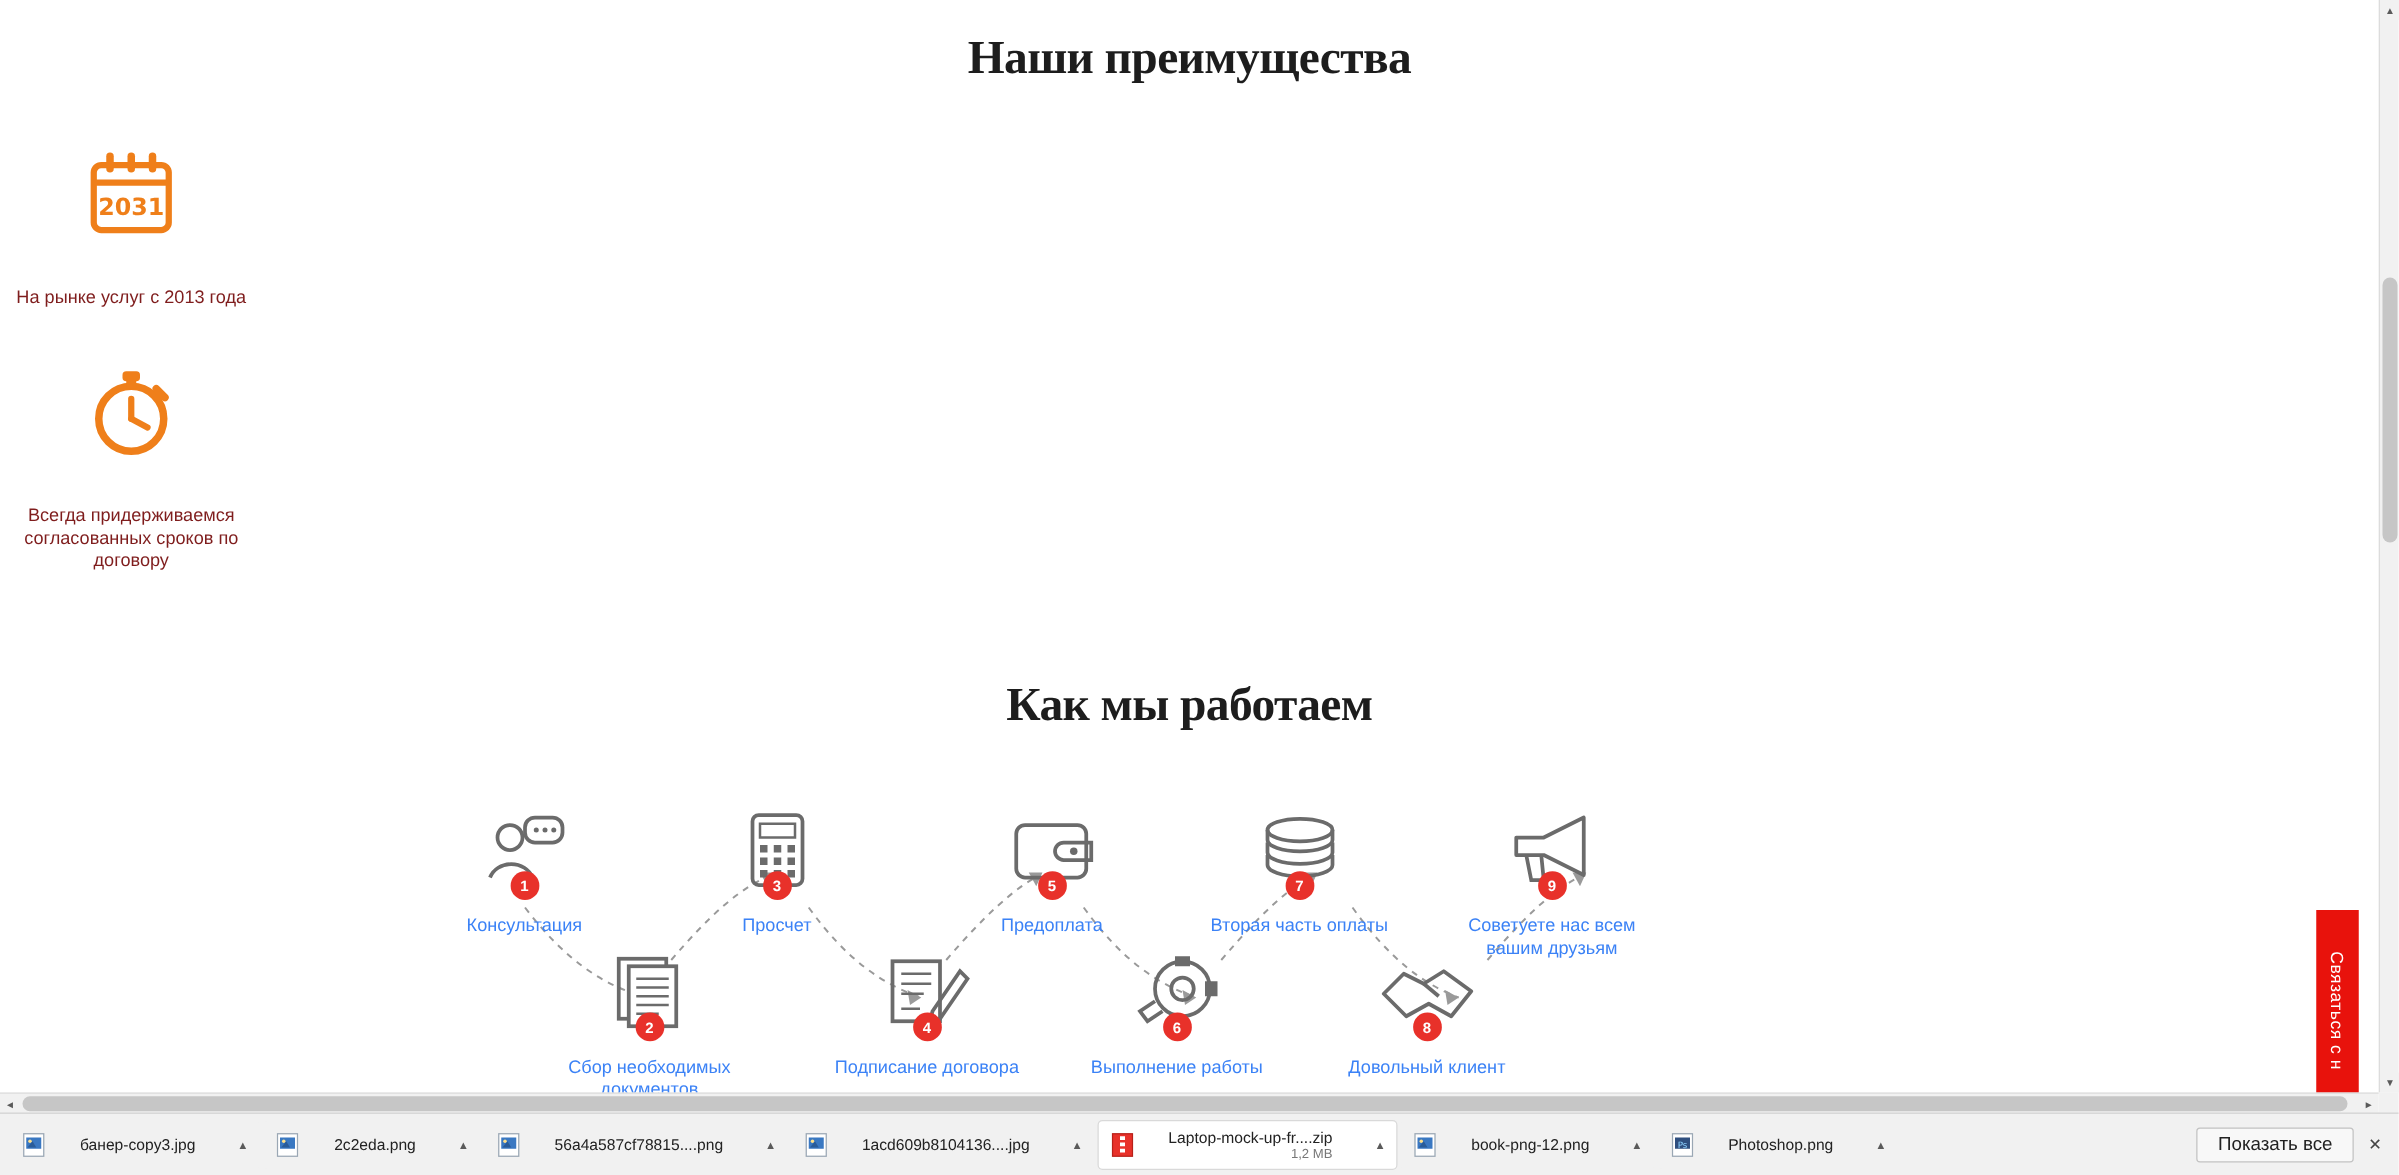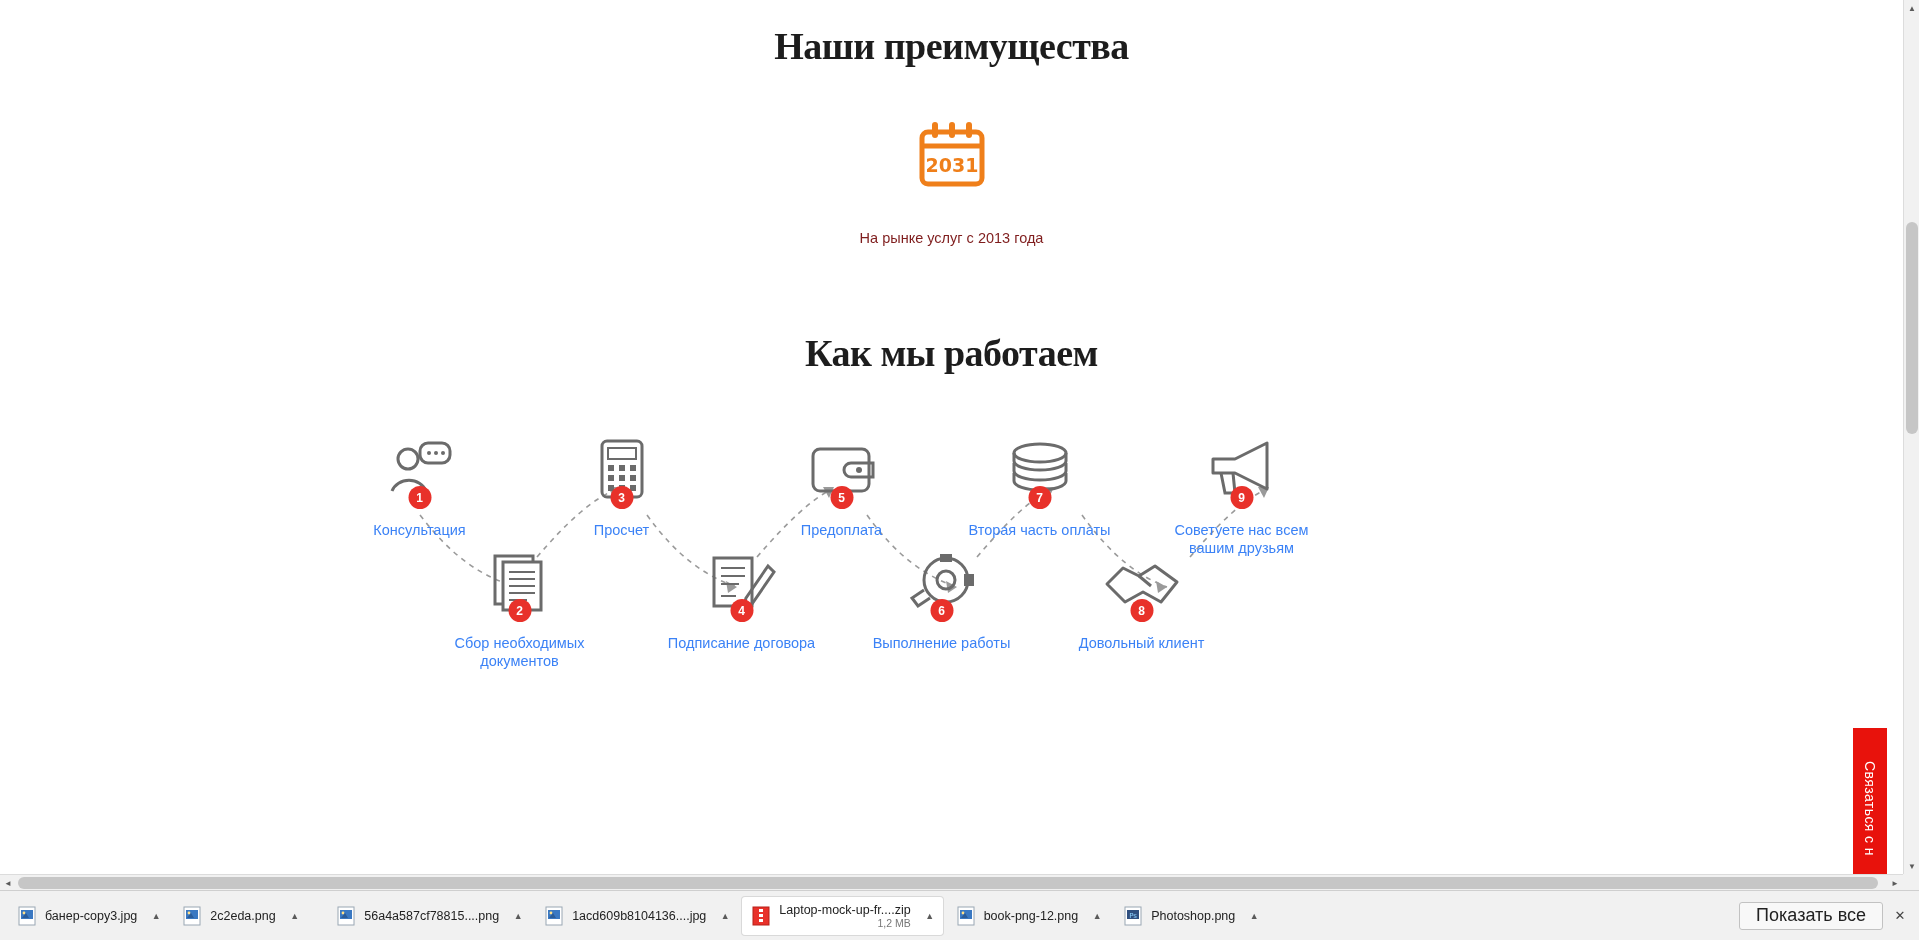--- a/index.html
+++ b/index.html
@@ -43,20 +43,21 @@
     margin-top: 0;
   }
 
   
   .adv-row {
     display: flex;
     justify-content: center;
     align-items: flex-start;
     gap: 48px;
     margin-top: 52px;
+    flex-direction: column;
   }
   .adv-item {
     width: 210px;
     display: flex;
     flex-direction: column;
     align-items: center;
   }
   .adv-icon {
     height: 70px;
     display: flex;
@@ -205,20 +206,21 @@
   }
   .dl-item {
     display: flex;
     align-items: center;
     height: 38px;
     padding: 0 4px 0 10px;
     margin-right: 4px;
     border-radius: 3px;
     background: #f1f1f1;
     min-width: 150px;
+    gap: 19px;
   }
   .dl-item.active {
     background: #ffffff;
     box-shadow: 0 0 0 1px #d9d9d9;
     text-align: right;
   }
   .dl-thumb {
     width: 18px; height: 20px;
     margin-right: 9px;
     flex: none;
@@ -244,21 +246,21 @@
     font-size: 9px;
   }
   .show-all {
     margin-left: auto;
     margin-right: 6px;
     height: 28px;
     padding: 0 16px;
     border: 1px solid #c2c2c2;
     border-radius: 3px;
     background: #f8f8f8;
-    font-size: 18px;
+    font-size: 15px;
     color: #222;
     display: flex;
     align-items: center;
   }
   .dl-close {
     width: 22px; height: 22px;
     display: flex; align-items: center; justify-content: center;
     color: #444; font-size: 13px;
   }
 </style>
@@ -281,20 +283,33 @@
             <rect x="16" y="2" width="6" height="16" rx="3" fill="#ef7f1a"></rect>
             <rect x="33" y="2" width="6" height="16" rx="3" fill="#ef7f1a"></rect>
             <rect x="50" y="2" width="6" height="16" rx="3" fill="#ef7f1a"></rect>
             <text x="36" y="52" font-family="DejaVu Sans, sans-serif" font-size="19" font-weight="bold" fill="#ef7f1a" text-anchor="middle">2031</text>
           </svg>
         </div>
         <div class="adv-text">На рынке услуг с 2013 года</div>
       </div>
 
 
+      <div class="adv-item">
+        <div class="adv-icon">
+          <svg width="70" height="70" viewBox="0 0 70 70">
+            <circle cx="35" cy="40" r="26" fill="none" stroke="#ef7f1a" stroke-width="6"></circle>
+            <path d="M35 40 L35 24" stroke="#ef7f1a" stroke-width="5" stroke-linecap="round"></path>
+            <path d="M35 40 L48 47" stroke="#ef7f1a" stroke-width="5" stroke-linecap="round"></path>
+            <rect x="28" y="2" width="14" height="8" rx="3" fill="#ef7f1a"></rect>
+            <rect x="31" y="8" width="8" height="8" fill="#ef7f1a"></rect>
+            <path d="M55 16 L62 23" stroke="#ef7f1a" stroke-width="6" stroke-linecap="round"></path>
+          </svg>
+        </div>
+        <div class="adv-text">Всегда придерживаемся согласованных сроков по договору</div>
+      </div>
 
     </div>
 
     <h1 class="section-title" id="workflow-title" style="margin-top:84px;">Как мы работаем</h1>
 
     <div class="workflow">
 
       <svg class="wf-arrows" viewBox="0 0 1180 290">
         <g fill="none" stroke="#9a9a9a" stroke-width="1.6" stroke-dasharray="5,5">
           <path d="M58 78 C 90 120, 120 140, 155 150"></path>

